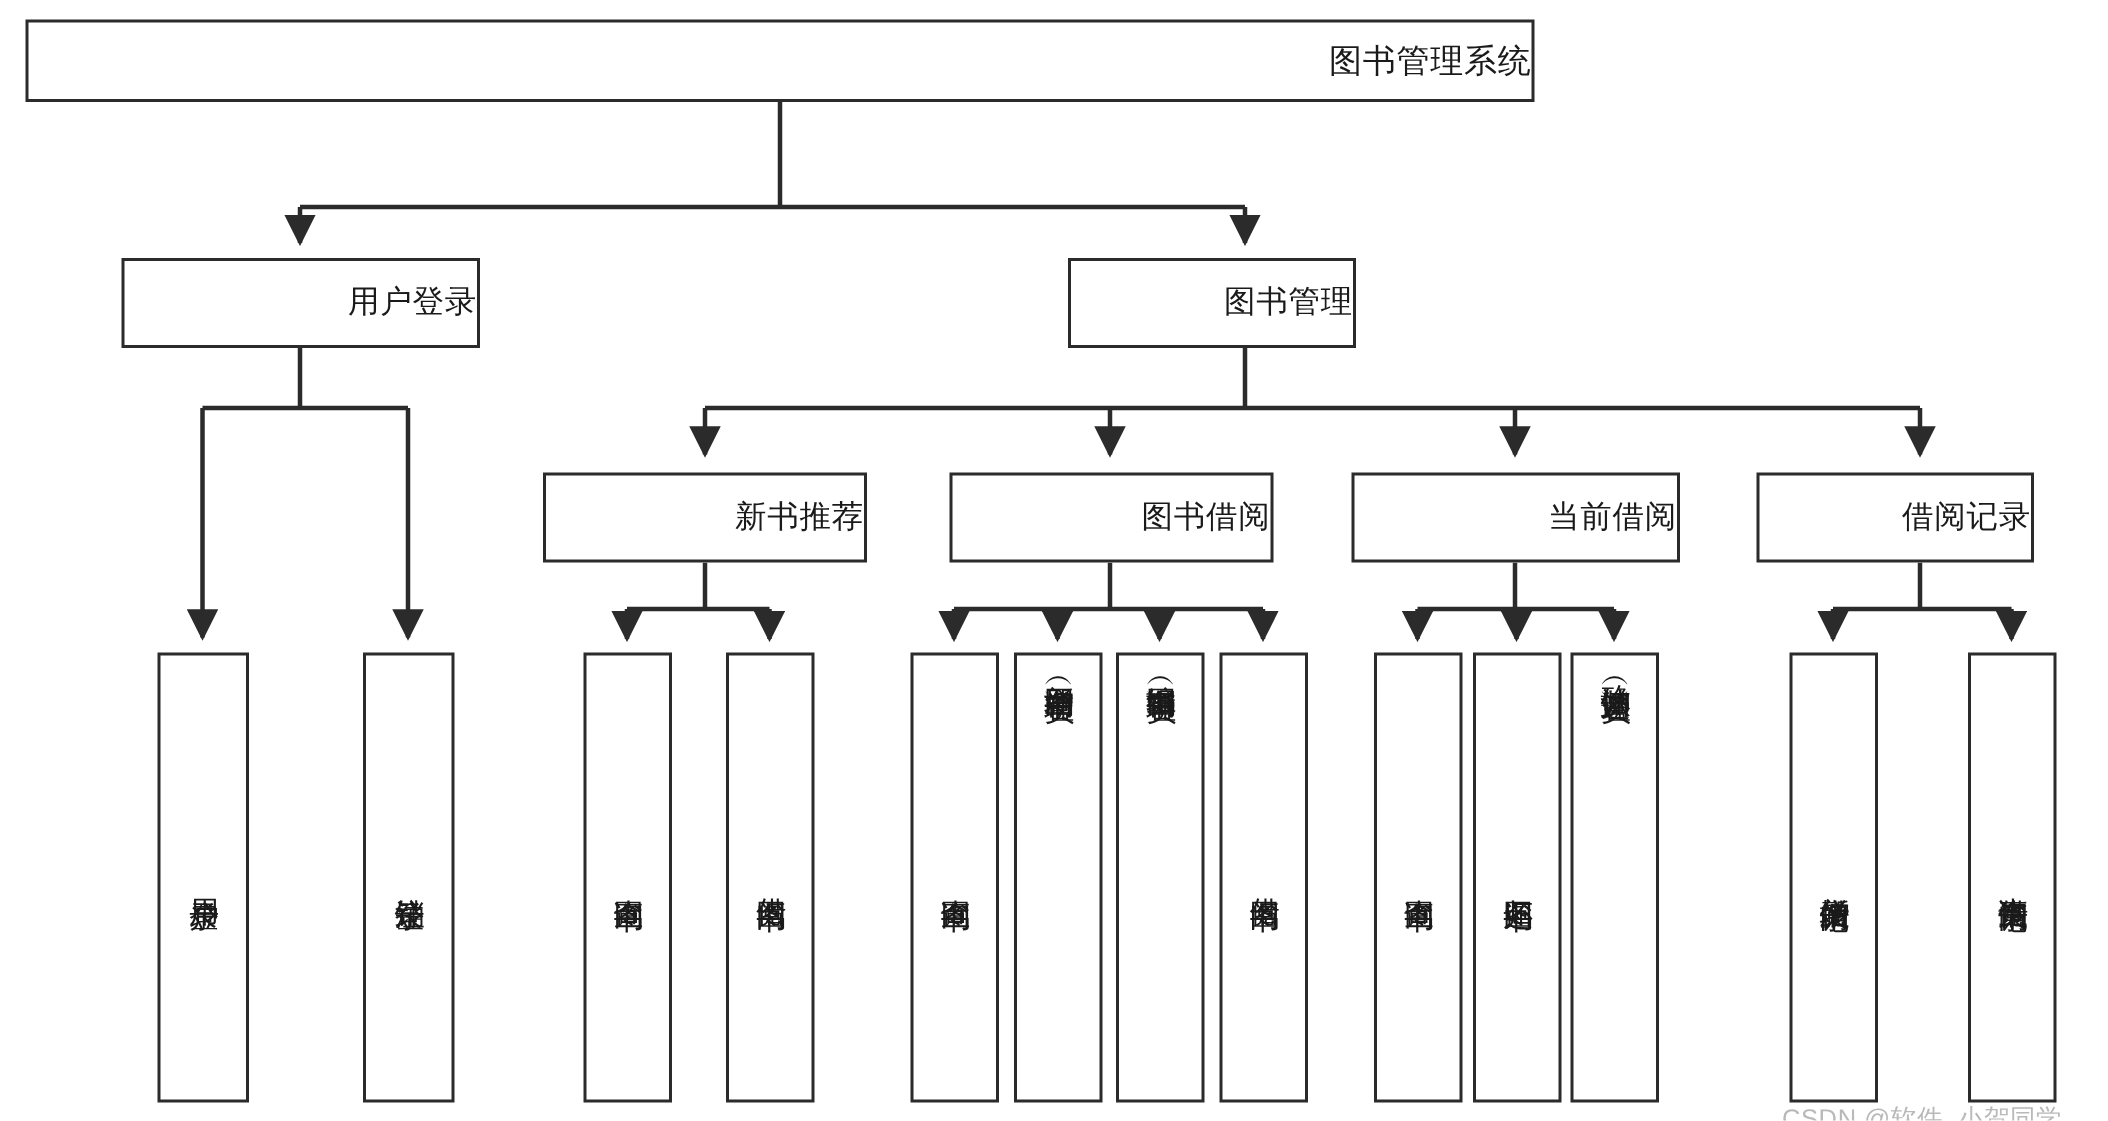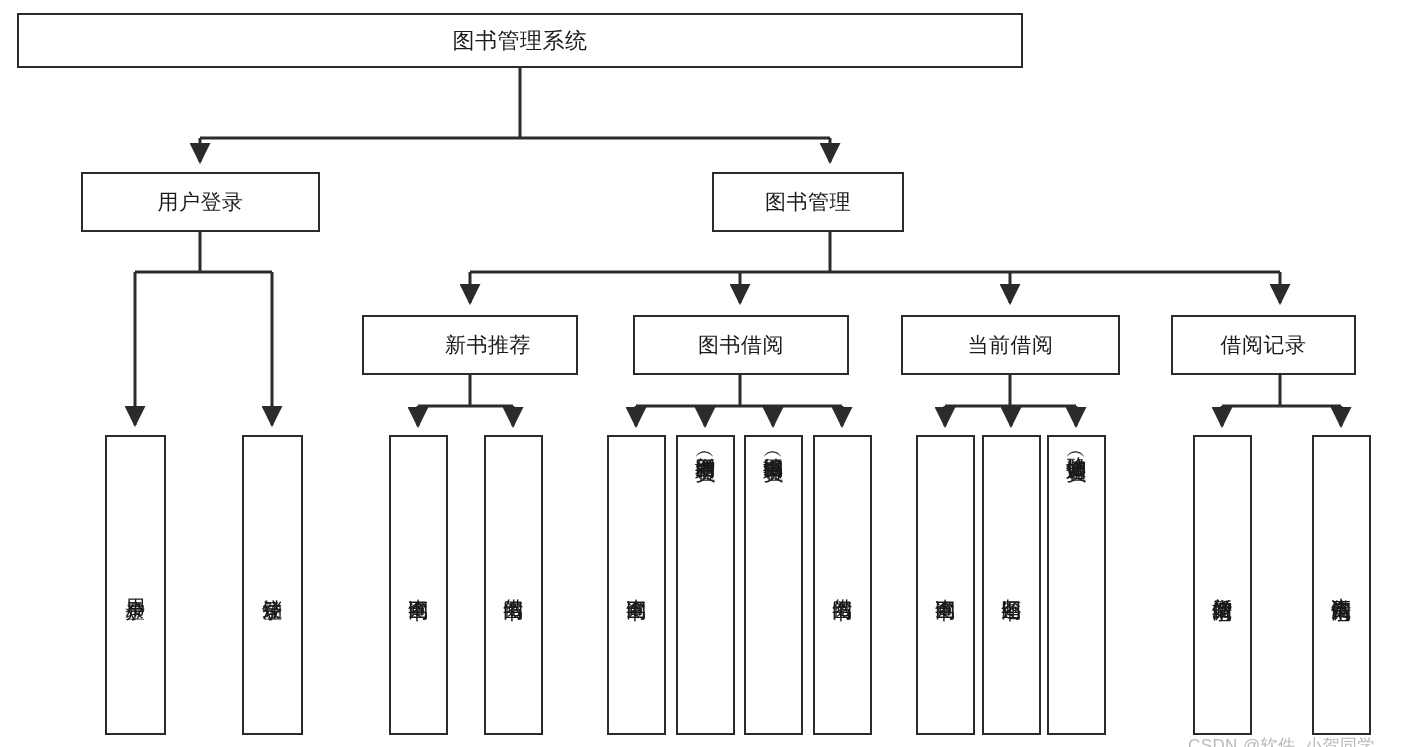--- a/index.html
+++ b/index.html
@@ -29,21 +29,21 @@
     height: 747px;
     pointer-events: none;
   }
   .node {
     position: absolute;
     box-sizing: border-box;
     border: 2px solid #2b2b2b;
     background: #ffffff;
     display: flex;
     align-items: center;
-    justify-content: center;
+    justify-content: flex-end;
     color: #1a1a1a;
   }
   .node-label {
     display: block;
     text-align: center;
     line-height: 1.05;
     letter-spacing: 0.5px;
     color: #1a1a1a;
   }
   

